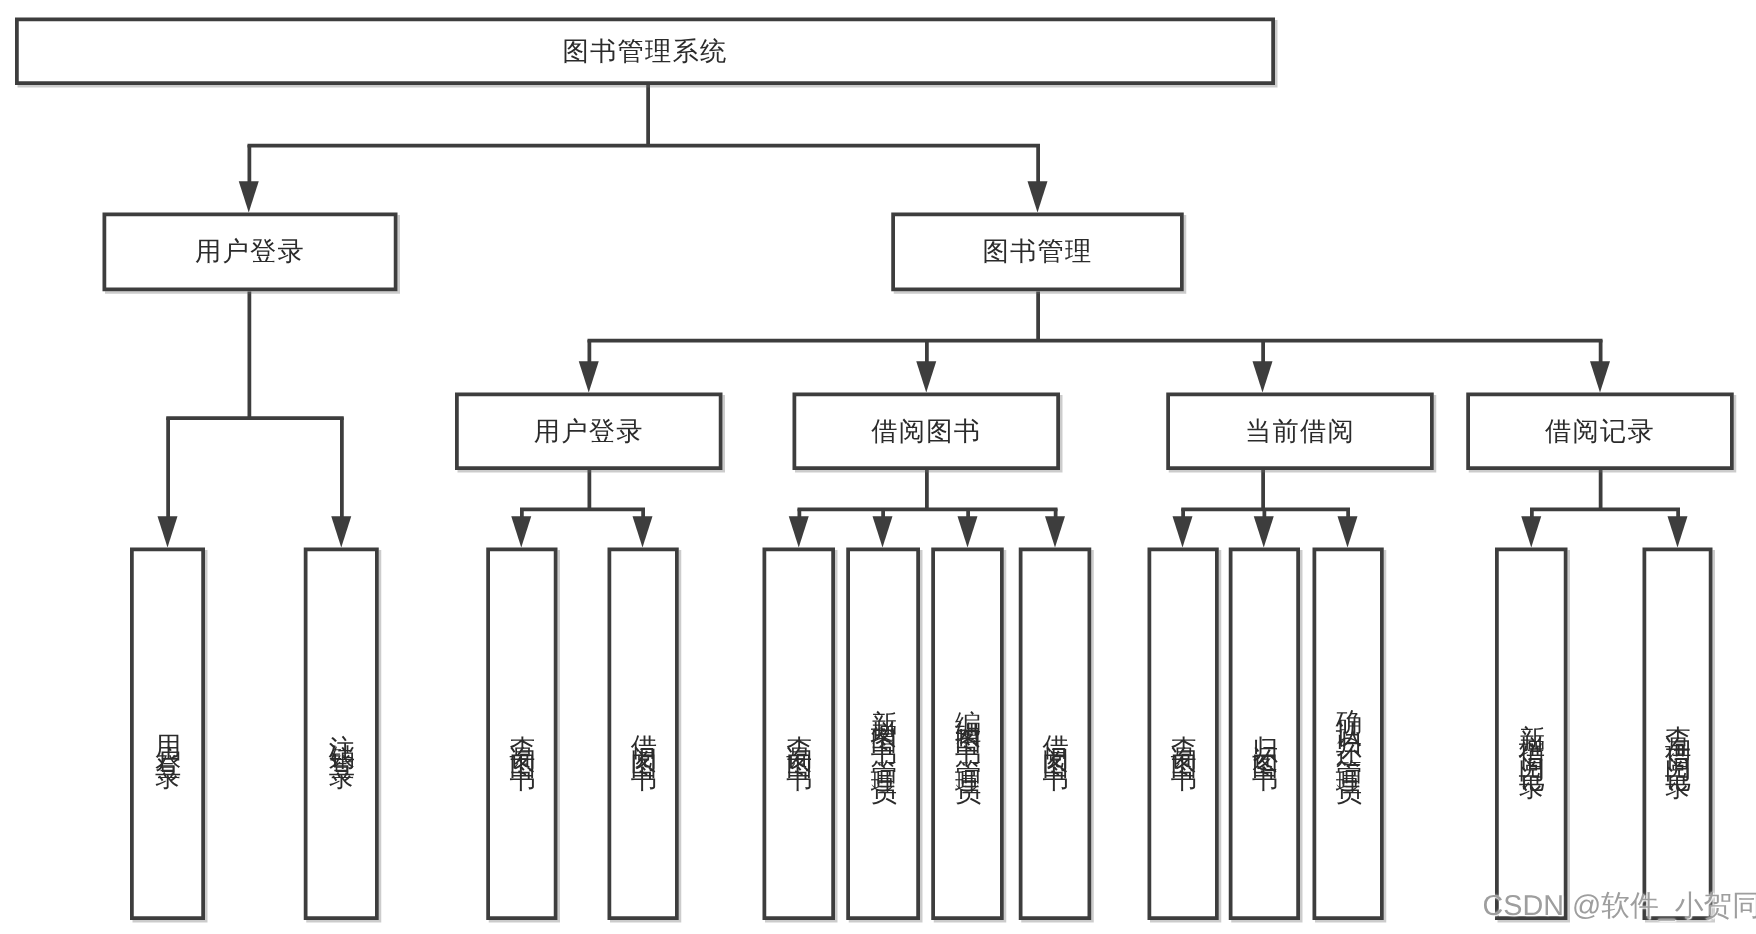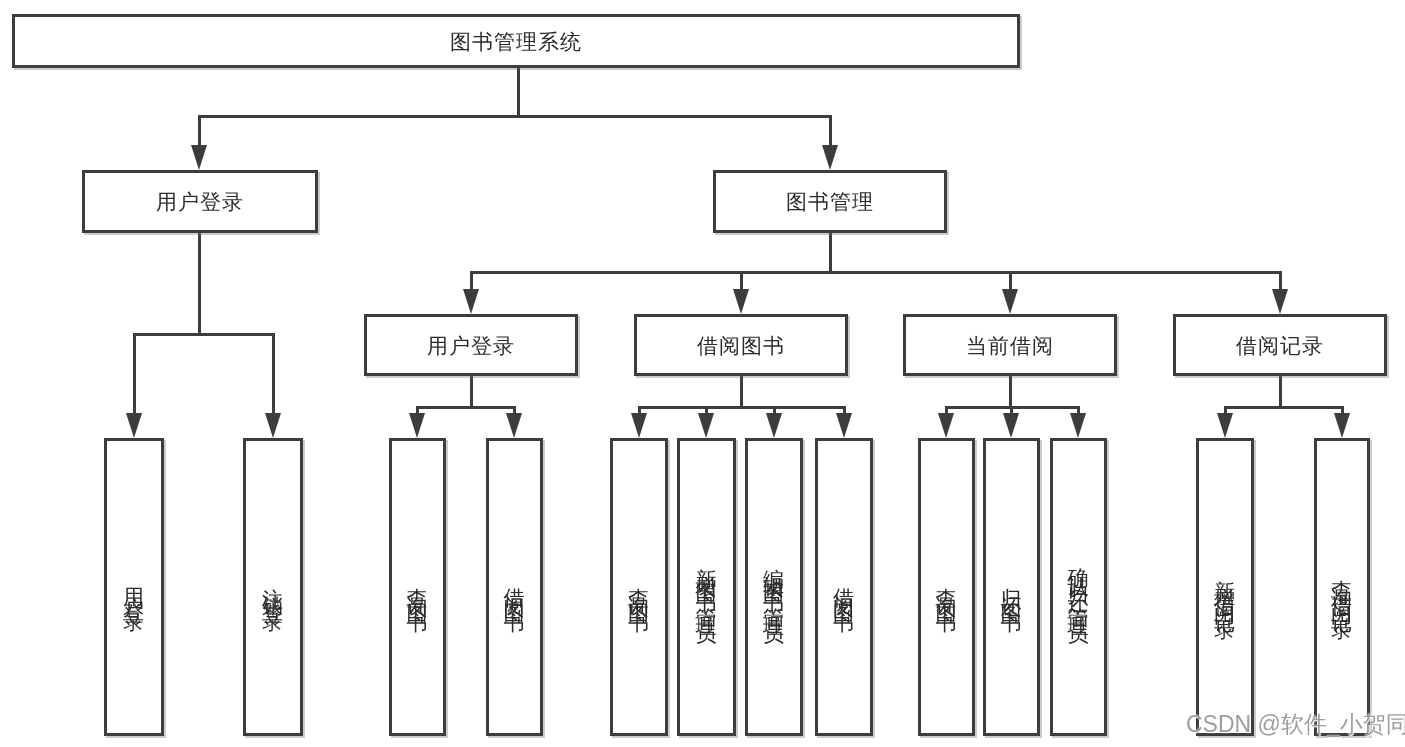--- a/index.html
+++ b/index.html
@@ -76,21 +76,21 @@
   <div class="node h" style="left:713px;top:170px;width:234px;height:63px">
     <span>图书管理</span>
   </div>
 
   <div class="node h" style="left:364px;top:314px;width:214px;height:62px">
     <span>用户登录</span>
   </div>
   <div class="node h" style="left:634px;top:314px;width:214px;height:62px">
     <span>借阅图书</span>
   </div>
-  <div class="node h" style="left:903px;top:314px;width:214px;height:62px">
+  <div class="node h" style="left:933px;top:314px;width:214px;height:62px">
     <span>当前借阅</span>
   </div>
   <div class="node h" style="left:1173px;top:314px;width:214px;height:62px">
     <span>借阅记录</span>
   </div>
 
   <div class="node v" style="left:104px;top:438px;width:60px;height:298px">
     <span class="vtext">用户登录</span>
   </div>
   <div class="node v" style="left:243px;top:438px;width:60px;height:298px">

